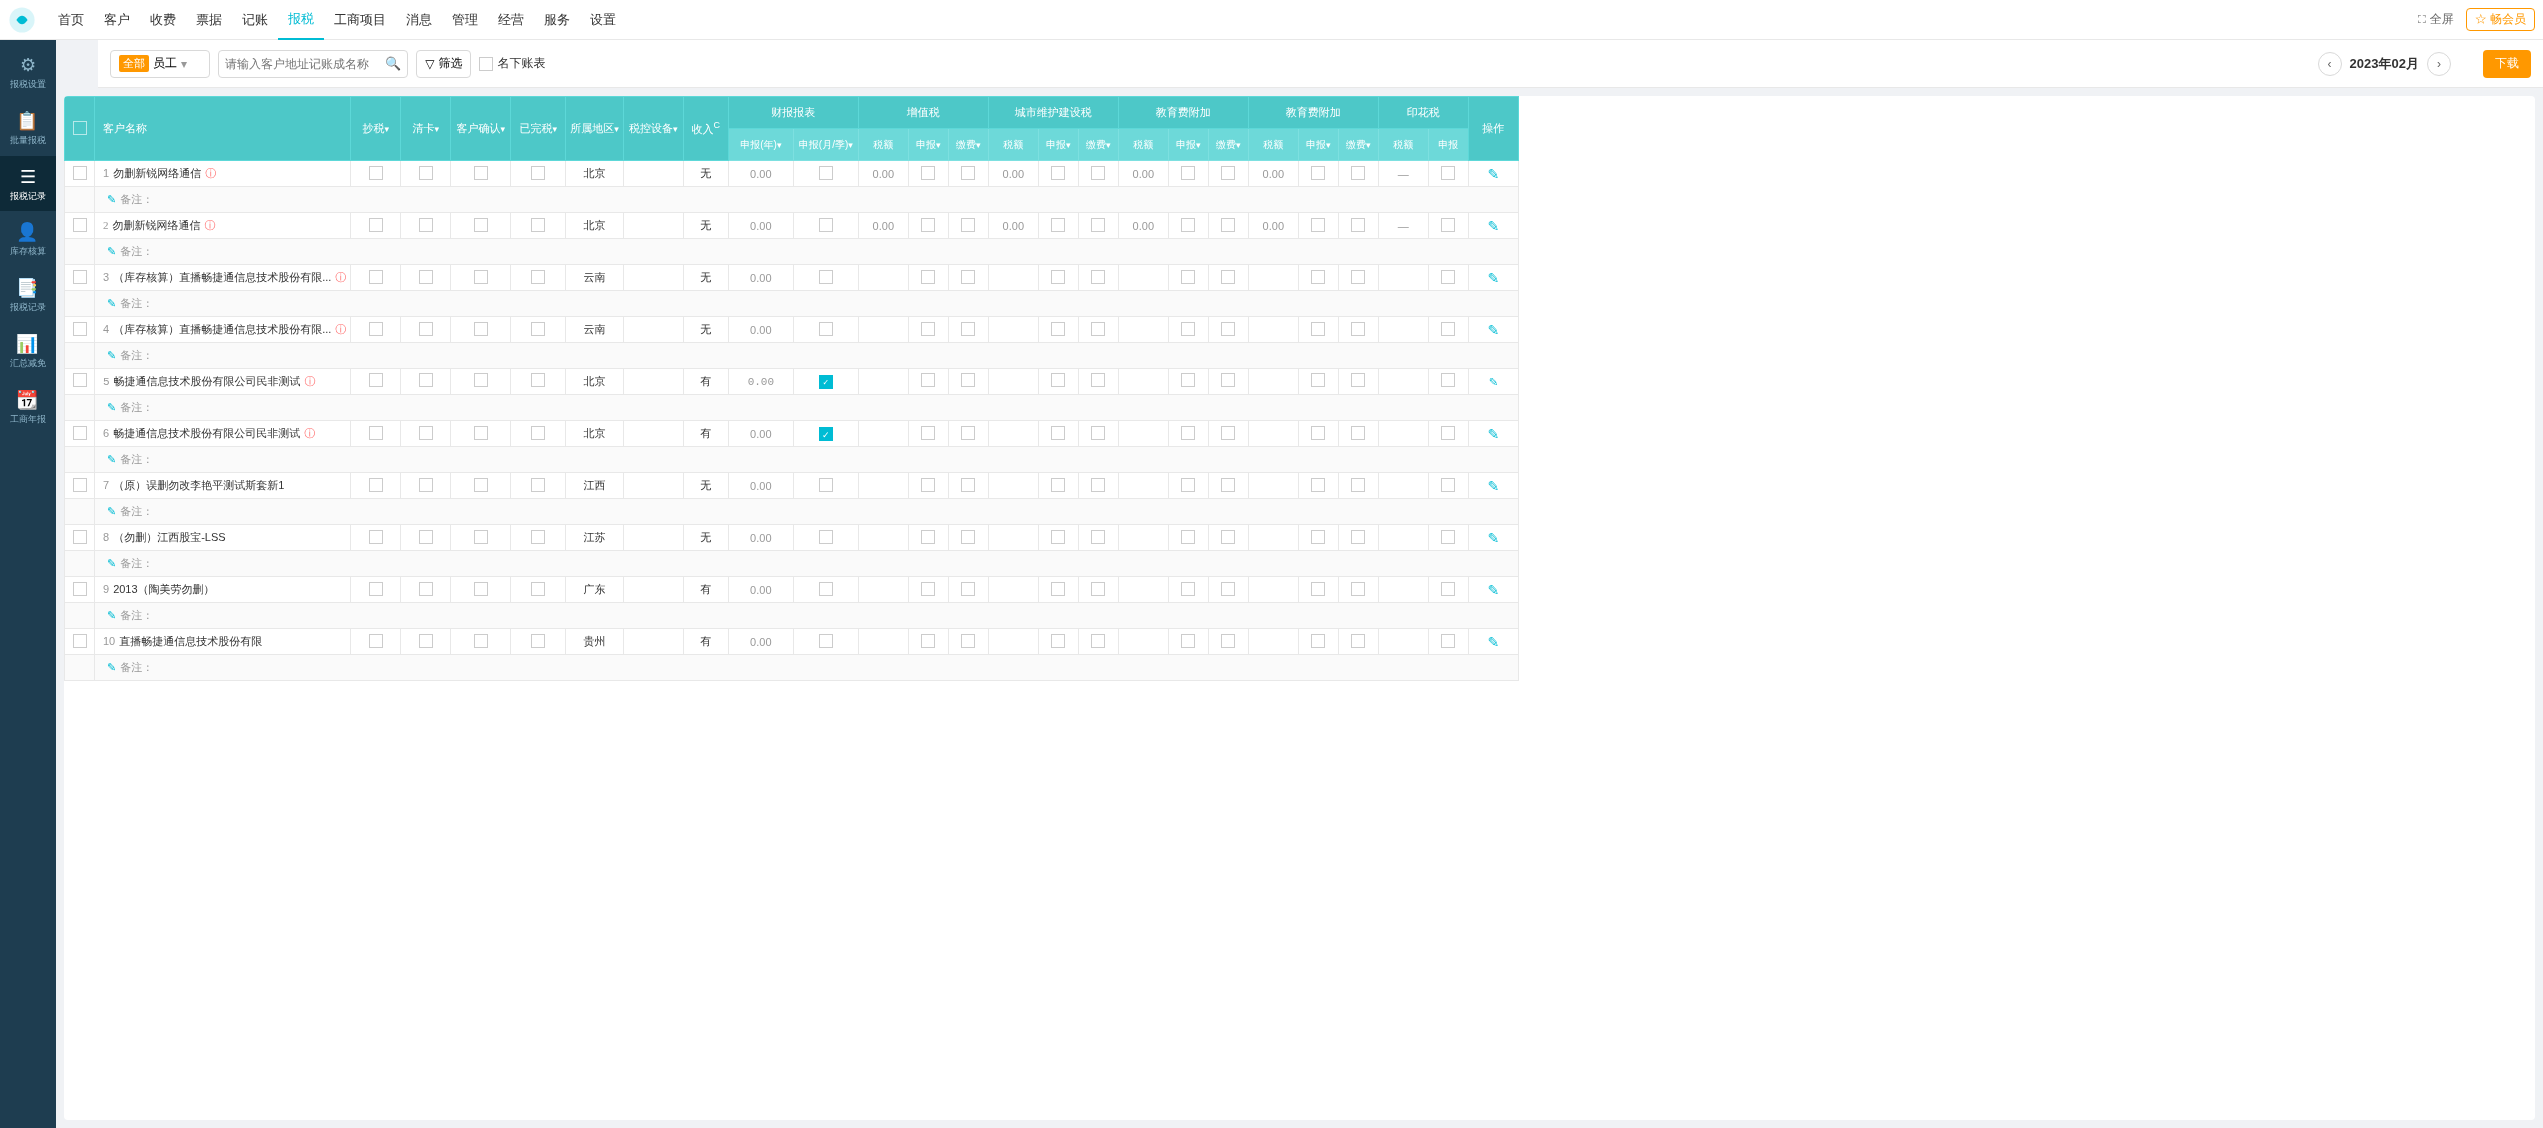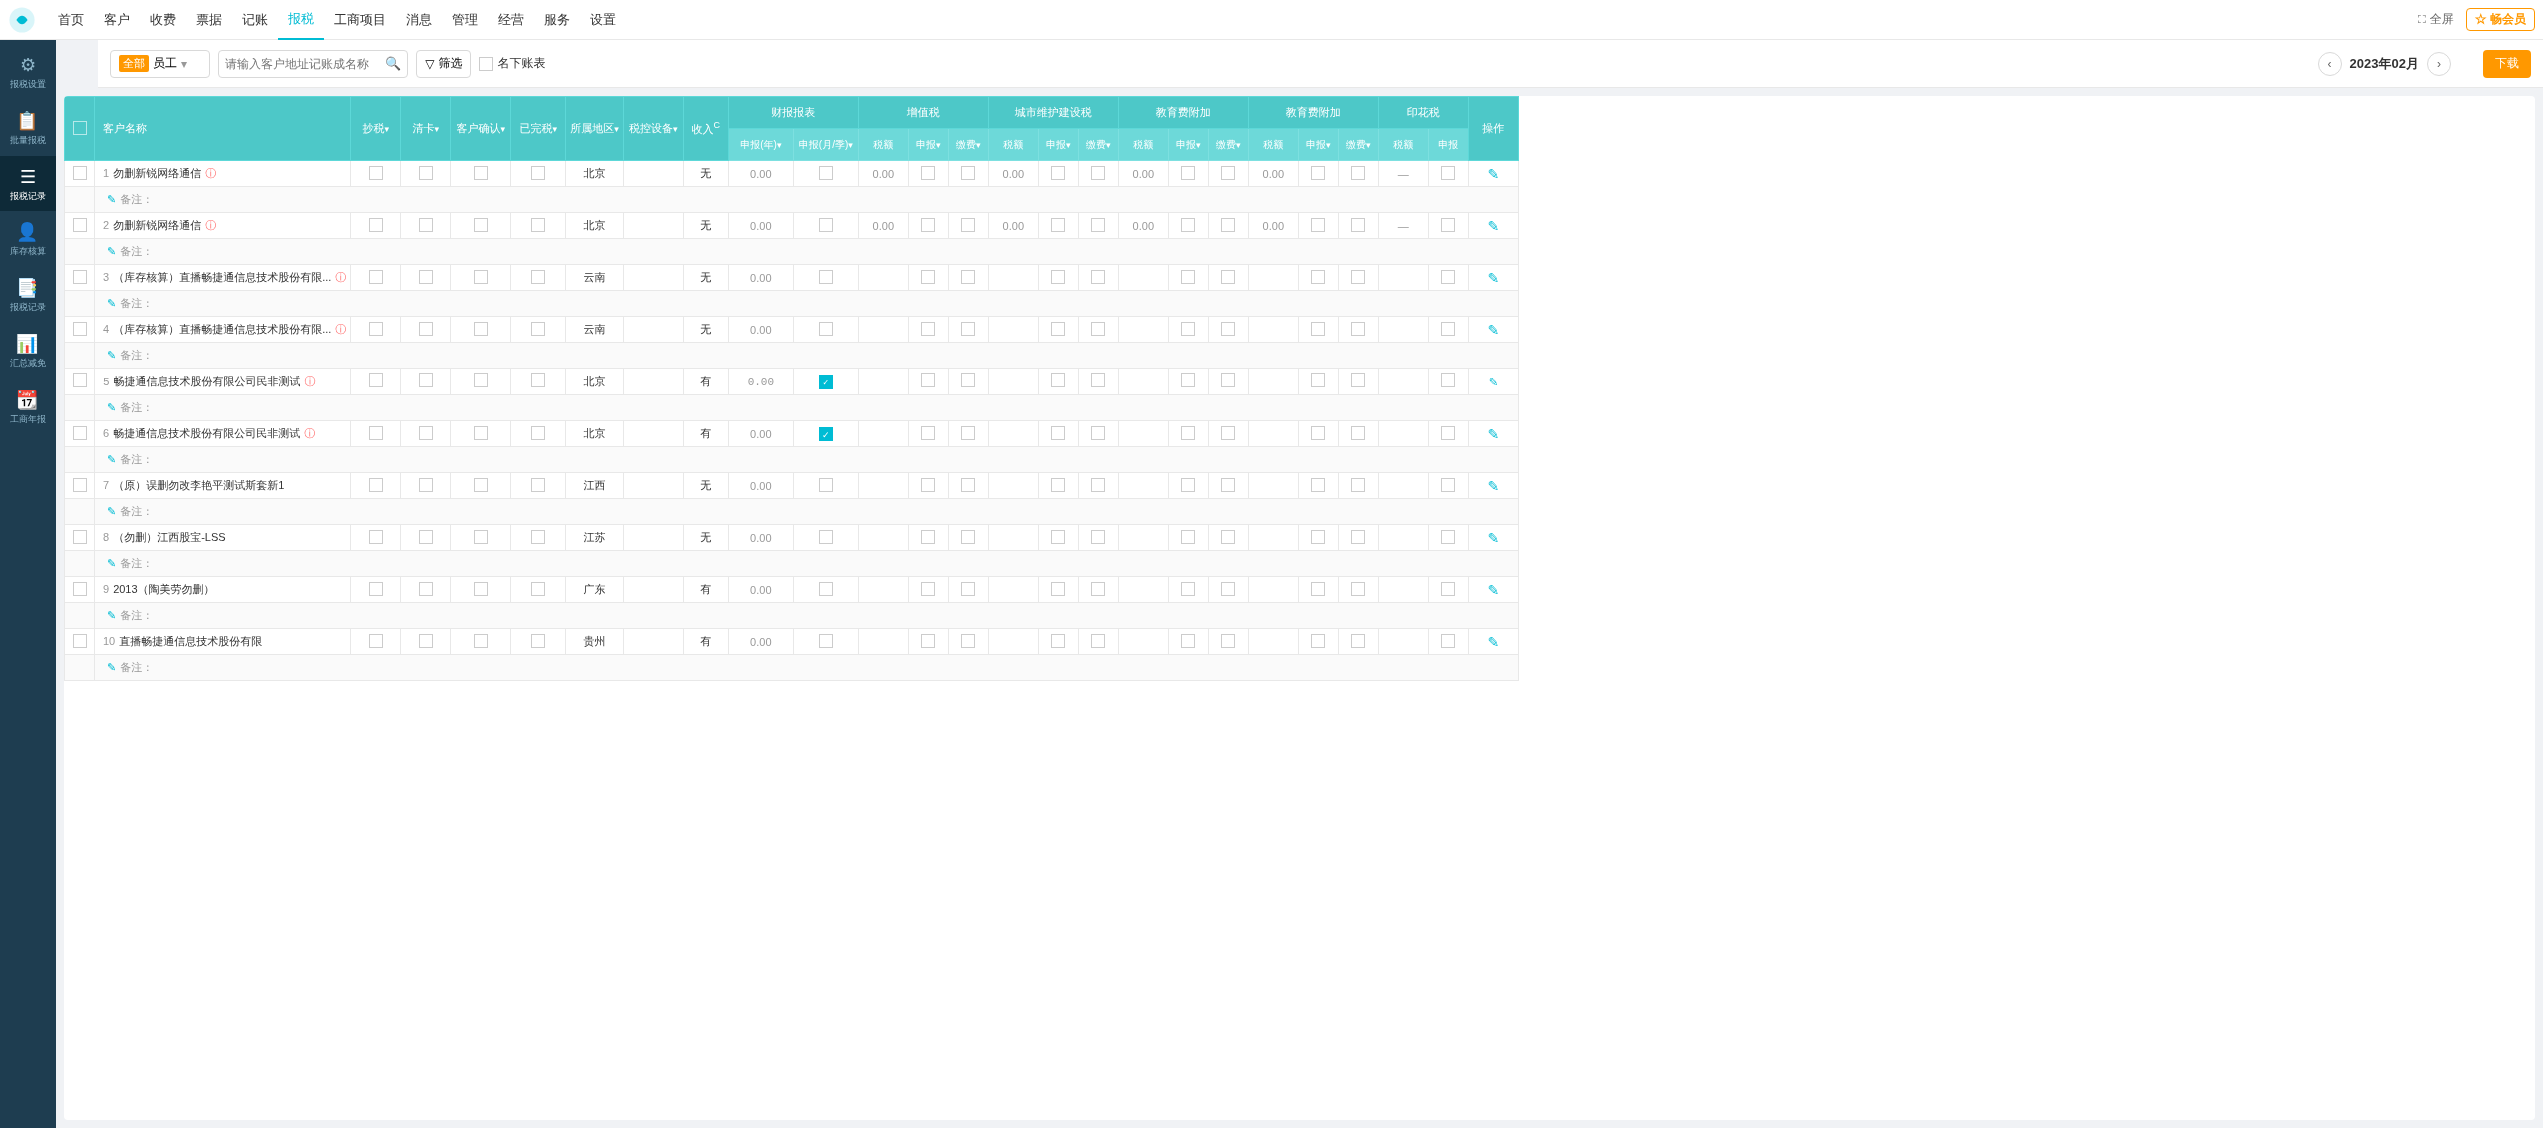--- a/index.html
+++ b/index.html
@@ -29,21 +29,21 @@
     <div style="padding:0 10px; height:40px; display:flex; align-items:center; font-size:13px; color:#333; cursor:pointer;">工商项目</div>
     <div style="padding:0 10px; height:40px; display:flex; align-items:center; font-size:13px; color:#333; cursor:pointer;">消息</div>
     <div style="padding:0 10px; height:40px; display:flex; align-items:center; font-size:13px; color:#333; cursor:pointer;">管理</div>
     <div style="padding:0 10px; height:40px; display:flex; align-items:center; font-size:13px; color:#333; cursor:pointer;">经营</div>
     <div style="padding:0 10px; height:40px; display:flex; align-items:center; font-size:13px; color:#333; cursor:pointer;">服务</div>
     <div style="padding:0 10px; height:40px; display:flex; align-items:center; font-size:13px; color:#333; cursor:pointer;">设置</div>
     <div style="flex:1;"></div>
     <div style="display:flex; align-items:center; gap:4px; font-size:12px; color:#666; cursor:pointer; margin-right:12px;">
       <span style="font-size:11px;">⛶</span> 全屏
     </div>
-    <div style="display:flex; align-items:center; gap:4px; font-size:12px; color:#ff9800; cursor:pointer; border:1px solid #ff9800; padding:2px 8px; border-radius:4px;font-weight:bold;">
+    <div style="display:flex; align-items:center; gap:4px; font-size:12px; color:#ff9800; cursor:pointer; border:1px solid #ff9800; padding:2px 8px; border-radius:4px;">
       ☆ 畅会员
     </div>
   </div>
 
   <div style="display:flex; flex:1; overflow:hidden;">
 
     <div style="width:56px; background:#1e3d50; display:flex; flex-direction:column; align-items:center; padding-top:4px; flex-shrink:0;">
       <div style="width:56px; display:flex; flex-direction:column; align-items:center; justify-content:center; padding:10px 0; cursor:pointer; color:#8db4c8; font-size:10px; gap:3px;">
         <div style="font-size:18px;">⚙</div>
         <div style="font-size:9px; text-align:center; line-height:1.2;">报税设置</div>
@@ -176,21 +176,21 @@
                 <td style="border:1px solid #e8e8e8; text-align:center; color:#999;">—</td>
                 <td style="border:1px solid #e8e8e8; text-align:center;"><span style="width:14px;height:14px;border:1px solid #ccc;background:#fff;display:inline-block;"></span></td>
                 <td style="border:1px solid #e8e8e8; text-align:center;"><span style="color:#00bcd4; cursor:pointer; font-size:14px;">✎</span></td>
               </tr>
               <tr style="background:#fafafa;">
                 <td style="border:1px solid #e8e8e8;"></td>
                 <td colspan="27" style="border:1px solid #e8e8e8; text-align:left; padding-left:12px; color:#999; font-size:11px;"><span style="color:#00bcd4; margin-right:4px;">✎</span>备注：</td>
               </tr>
               <tr style="background:#fff;">
                 <td style="border:1px solid #e8e8e8; text-align:center;"><span style="width:14px;height:14px;border:1px solid #ccc;background:#fff;display:inline-block;"></span></td>
-                <td style="border:1px solid #e8e8e8; text-align:left; padding-left:8px;"><span style="color:#999; margin-right:4px;">2</span><span style="color:#333;">勿删新锐网络通信</span><span style="color:#ff6b6b; margin-left:4px; font-size:11px;">ⓘ</span></td>
+                <td style="border:1px solid #e8e8e8; text-align:left; padding-left:8px;font-family:Liberation Serif, serif;"><span style="color:#999; margin-right:4px;">2</span><span style="color:#333;">勿删新锐网络通信</span><span style="color:#ff6b6b; margin-left:4px; font-size:11px;">ⓘ</span></td>
                 <td style="border:1px solid #e8e8e8; text-align:center;"><span style="width:14px;height:14px;border:1px solid #ccc;background:#fff;display:inline-block;"></span></td>
                 <td style="border:1px solid #e8e8e8; text-align:center;"><span style="width:14px;height:14px;border:1px solid #ccc;background:#fff;display:inline-block;"></span></td>
                 <td style="border:1px solid #e8e8e8; text-align:center;"><span style="width:14px;height:14px;border:1px solid #ccc;background:#fff;display:inline-block;"></span></td>
                 <td style="border:1px solid #e8e8e8; text-align:center;"><span style="width:14px;height:14px;border:1px solid #ccc;background:#fff;display:inline-block;"></span></td>
                 <td style="border:1px solid #e8e8e8; text-align:center; color:#333;">北京</td>
                 <td style="border:1px solid #e8e8e8; text-align:center;"></td>
                 <td style="border:1px solid #e8e8e8; text-align:center; color:#333;">无</td>
                 <td style="border:1px solid #e8e8e8; text-align:center; color:#999; vertical-align:middle;">0.00</td>
                 <td style="border:1px solid #e8e8e8; text-align:center;"><span style="width:14px;height:14px;border:1px solid #ccc;background:#fff;display:inline-block;"></span></td>
                 <td style="border:1px solid #e8e8e8; text-align:center; color:#999;">0.00</td>

